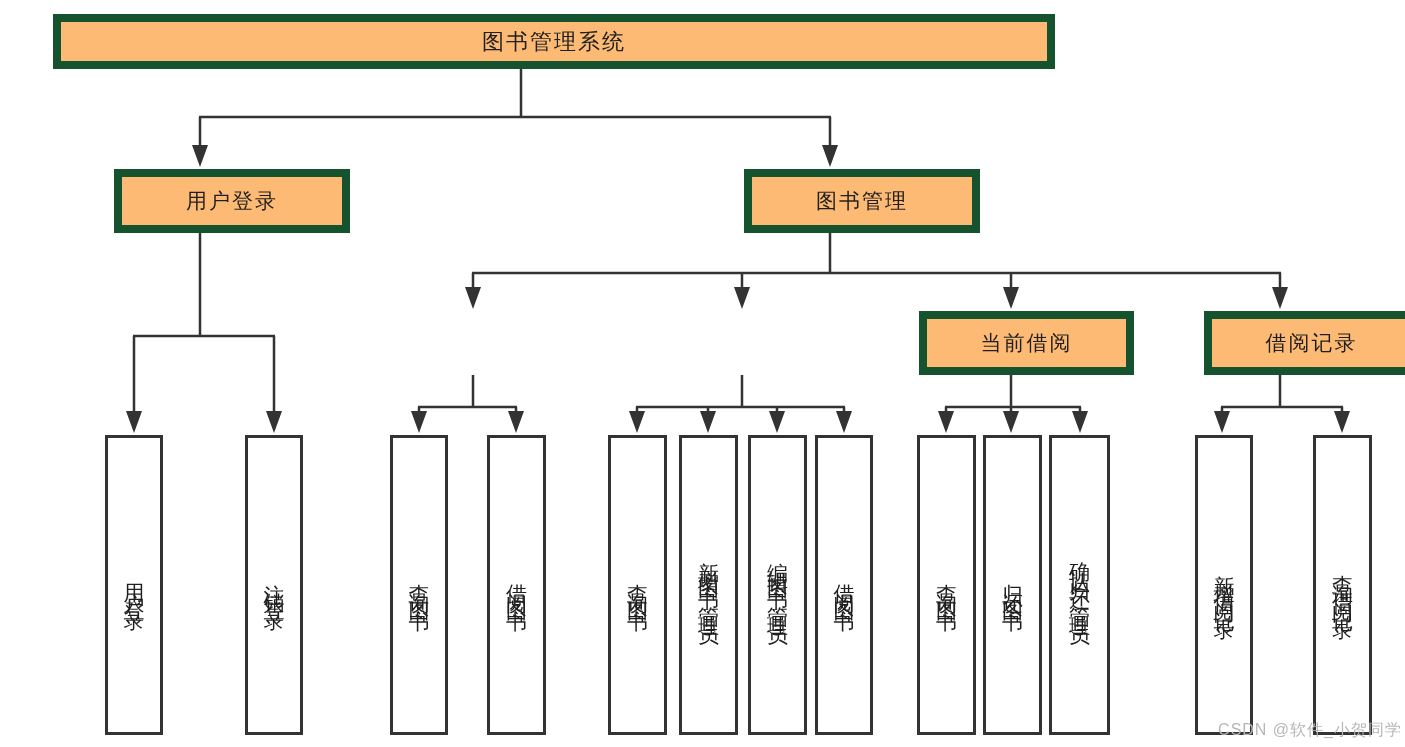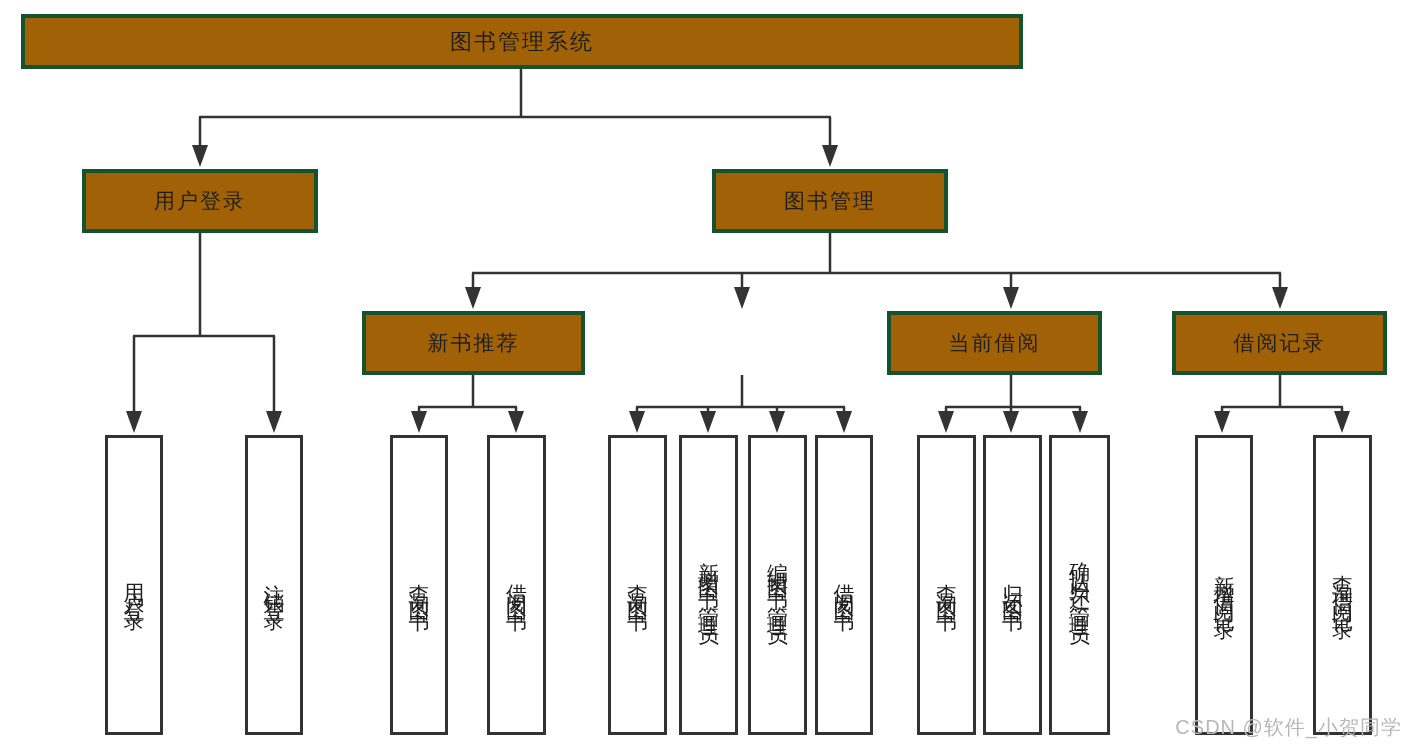--- a/index.html
+++ b/index.html
@@ -6,42 +6,43 @@
   #canvas{
     position:relative;
     width:1405px;height:747px;
     background:#ffffff;
     font-family:"Liberation Sans","DejaVu Sans",sans-serif;
     overflow:hidden;
   }
   #wires{position:absolute;left:0;top:0;z-index:1;}
   .node{
     position:absolute;z-index:2;
-    background:#a16207;
-    border:4px solid #14532d;
+    background:#fdba74;
+    border:8px solid #14532d;
     box-sizing:border-box;
     display:flex;align-items:center;justify-content:center;
     font-size:21px;letter-spacing:2px;color:#1f1f1f;
     white-space:nowrap;
+    margin-left:32px;
   }
   .root{font-size:22px;}
   .vnode{
     position:absolute;z-index:2;
     background:#ffffff;
     border:3px solid #333333;
     box-sizing:border-box;
     display:flex;align-items:center;justify-content:center;
     writing-mode:vertical-rl;
     font-size:21px;letter-spacing:9px;color:#1f1f1f;
     top:435px;height:300px;
   }
   .watermark{
     position:absolute;z-index:5;
     right:3px;bottom:6px;
-    font-size:20px;letter-spacing:1px;
+    font-size:16px;letter-spacing:1px;
     color:#b7b7b7;
   }
 </style>
 </head>
 <body>
 
 <div id="canvas">
 
   <svg id="wires" width="1405" height="747" viewBox="0 0 1405 747">
     <path fill="none" stroke="#333333" stroke-width="2.5" d="M521 68 V117 M199 117 H831 M200 117 V147 M830 117 V147
@@ -61,21 +62,20 @@
              M938 411 L954 411 L946 433 Z  M1003 411 L1019 411 L1011 433 Z
              M1072 411 L1088 411 L1080 433 Z
              M1214 411 L1230 411 L1222 433 Z  M1334 411 L1350 411 L1342 433 Z"></path>
   </svg>
 
   <div class="node root" style="left:21px;top:14px;width:1002px;height:55px;">图书管理系统</div>
 
   <div class="node" style="left:82px;top:169px;width:236px;height:64px;">用户登录</div>
   <div class="node" style="left:712px;top:169px;width:236px;height:64px;">图书管理</div>
 
-  <div class="node" style="left:362px;top:311px;width:223px;height:64px;">新书推荐</div>
   <div class="node" style="left:887px;top:311px;width:215px;height:64px;">当前借阅</div>
   <div class="node" style="left:1172px;top:311px;width:215px;height:64px;">借阅记录</div>
 
   <div class="vnode" style="left:105px;width:58px;">用户登录</div>
   <div class="vnode" style="left:245px;width:58px;">注销登录</div>
 
   <div class="vnode" style="left:390px;width:58px;">查询图书</div>
   <div class="vnode" style="left:487px;width:59px;">借阅图书</div>
 
   <div class="vnode" style="left:608px;width:59px;">查询图书</div>

